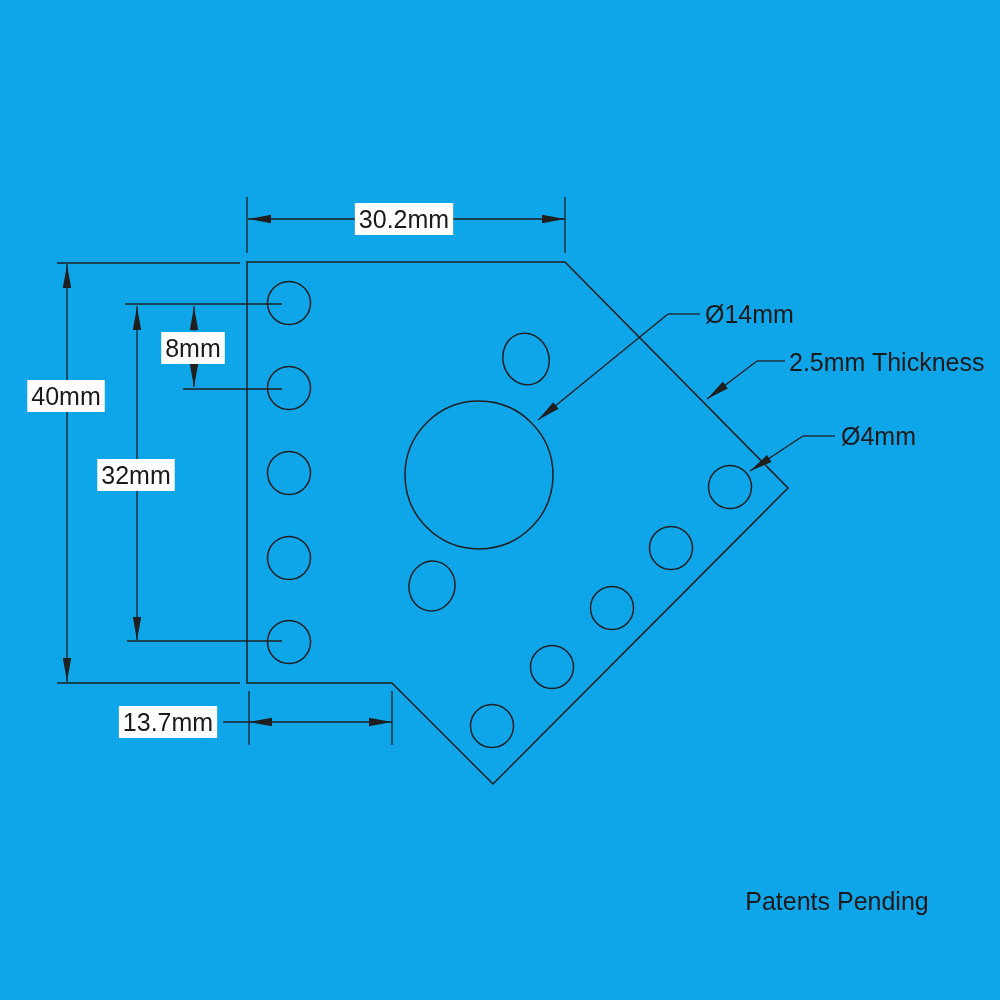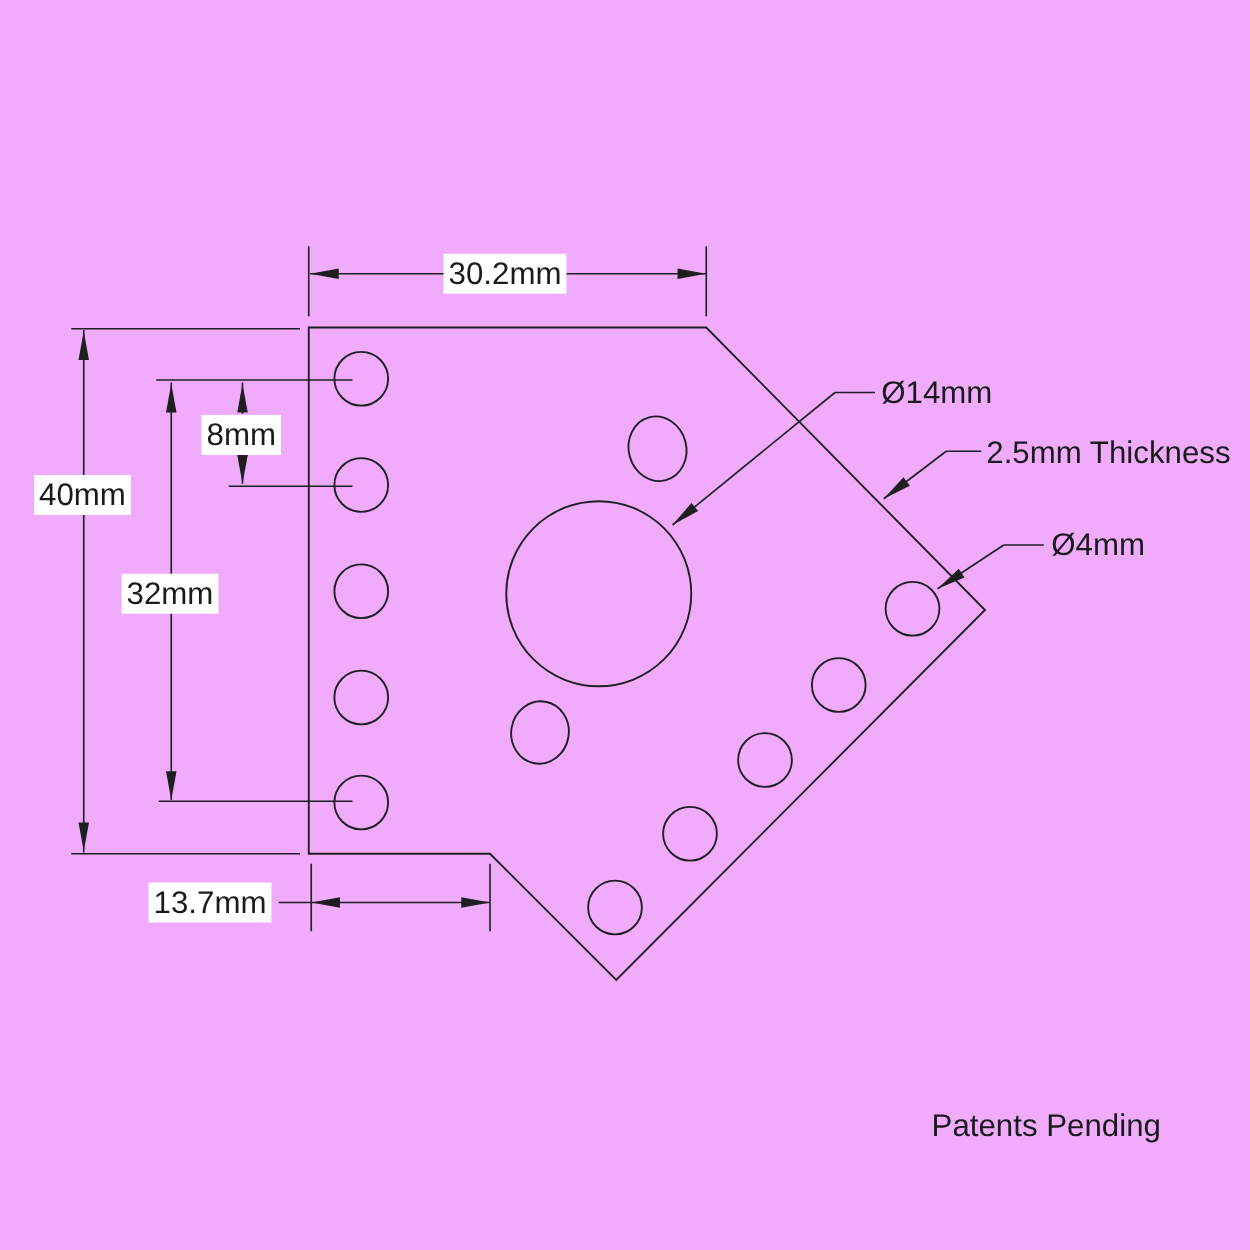--- a/index.html
+++ b/index.html
@@ -7,21 +7,21 @@
     padding: 0;
     width: 1000px;
     height: 1000px;
     background: #ffffff;
     font-family: "Liberation Sans", sans-serif;
   }
   #stage {
     position: relative;
     width: 1000px;
     height: 1000px;
-    background: #f0abfc;
+    background: #0ea5e9;
     overflow: hidden;
   }
   svg text {
     font-family: "Liberation Sans", "DejaVu Sans", sans-serif;
   }
 </style>
 </head>
 <body>
 
 <div id="stage">

